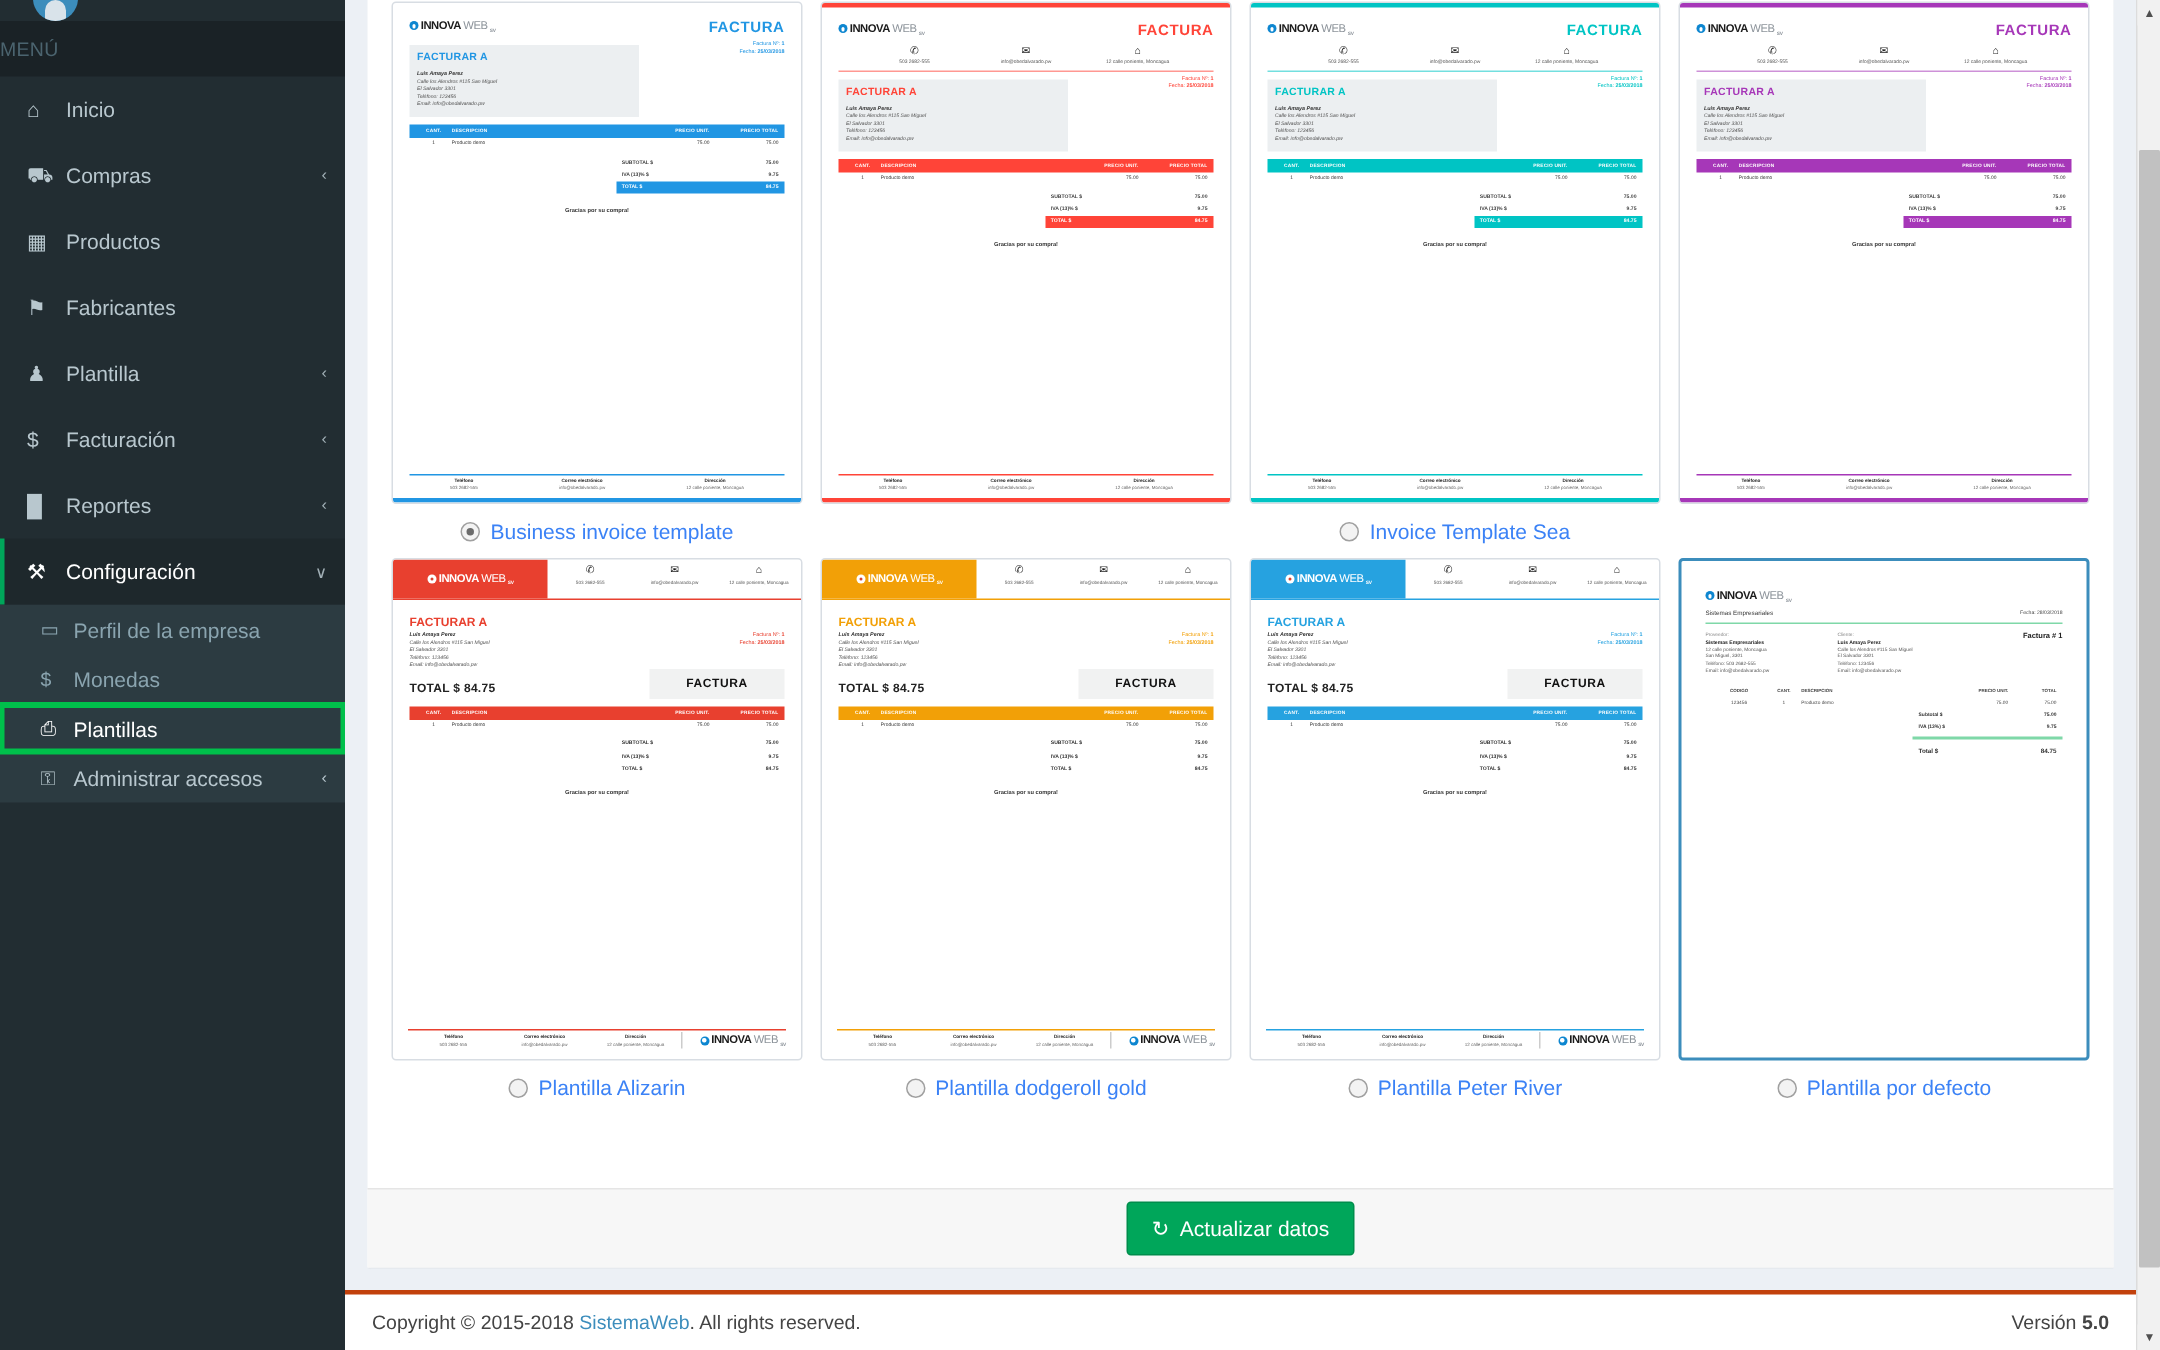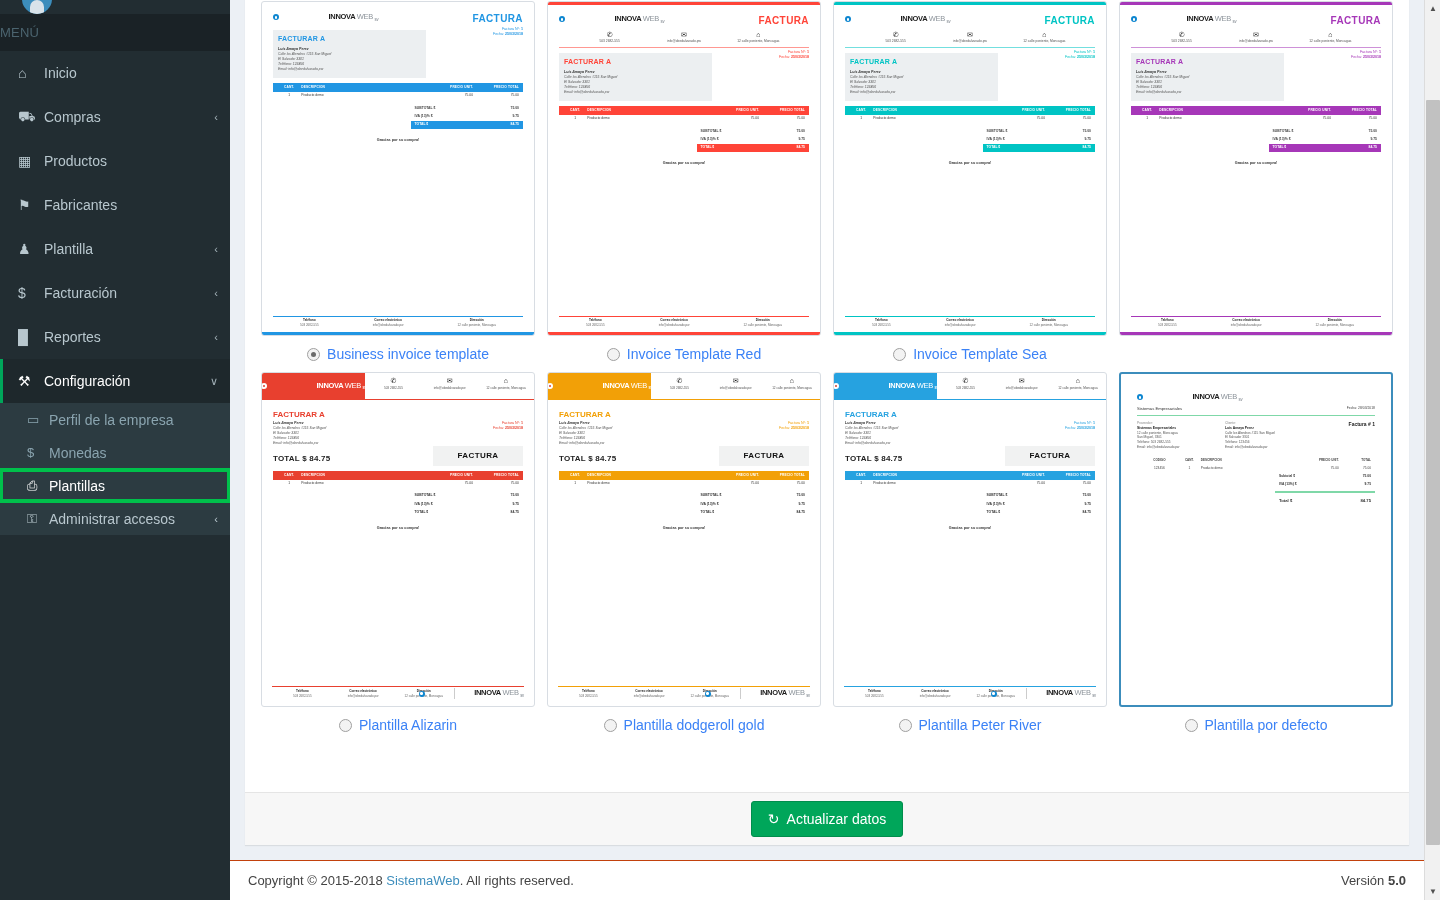--- a/index.html
+++ b/index.html
@@ -116,21 +116,21 @@
 
   .logo { display:flex; align-items:center; gap:1.5px; font-weight:bold; letter-spacing:-.2px; }
   .logo .dot {
     width:6px; height:6px; border-radius:50%; background:#0d86d0;
     position:relative; flex:0 0 6px;
   }
   .logo .dot::after{
     content:""; position:absolute; left:1.7px; top:1.7px; width:2.6px; height:2.6px;
     background:#fff; border-radius:50%;
   }
-  .logo .l1 { color:#1b1b1b; font-size:7.5px; letter-spacing:-.3px;padding-left:48px; }
+  .logo .l1 { color:#1b1b1b; font-size:7.5px; letter-spacing:-.3px; }
   .logo .l2 { color:#8d949b; font-size:7.5px; letter-spacing:-.3px; font-weight:normal;}
   .logo .sv { color:#8d949b; font-size:3.2px; align-self:flex-end; padding-bottom:.5px;}
   .logo.onband .l1, .logo.onband .l2 { color:#fff; }
   .logo.onband .sv { color:#fff; }
   .logo.onband .dot { background:#fff; }
   .logo.onband .dot::after { background:#d8402f; }
 
   .facthead { font-size:10px; font-weight:bold; letter-spacing:.4px; }
   .rowflex { display:flex; justify-content:space-between; align-items:flex-start; }
 
@@ -214,21 +214,21 @@
   }
   .btn-update {
     background:#00a65a; border:1px solid #008d4c; color:#fff;
     font-size:14px; padding:9px 16px; border-radius:3px; cursor:pointer;
     display:flex; align-items:center; gap:7px;
   }
   .btn-update .ricon { font-size:14px; }
 
   .page-footer {
     position:absolute; left:230px; right:16px; bottom:0; height:40px;
-    background:#fff; border-top:1px solid #c2410c;
+    background:#fff; border-top:3px solid #c2410c;
     display:flex; align-items:center; padding:0 18px; font-size:13px; color:#444;
   }
   .page-footer a { color:#3c8dbc; text-decoration:none; }
   .page-footer .ver { margin-left:auto; color:#444; }
   .page-footer .ver b { font-weight:bold; }
 
   
   .scrollbar {
     position:absolute; right:0; top:0; width:16px; height:900px;
     background:#f1f1f1; border-left:1px solid #dcdcdc;
@@ -451,24 +451,20 @@
                   <div class="footline" style="background:#ff4438"></div>
                   <div class="footcols">
                     <div class="fc"><b>Teléfono</b><span>503 2682-555</span></div>
                     <div class="fc"><b>Correo electrónico</b><span>info@obedalvarado.pw</span></div>
                     <div class="fc"><b>Dirección</b><span>12 calle poniente, Moncagua</span></div>
                   </div>
                 </div>
                 <div class="botbar" style="background:#ff4438"></div>
               </div>
             </div>
-            <div class="tpl-caption">
-              <span class="radio"></span>
-              <span>Invoice Template Red</span>
-            </div>
           </div>
           <div class="tpl-cell">
             <div class="tpl-thumb">
               <div class="inv">
                 <div class="topbar" style="background:#00c4c4"></div>
                 <div class="rowflex" style="margin-top:2px">
                   <div class="logo">
                     <span class="dot"></span>
                     <span class="l1">INNOVA</span>
                     <span class="l2">WEB</span>

